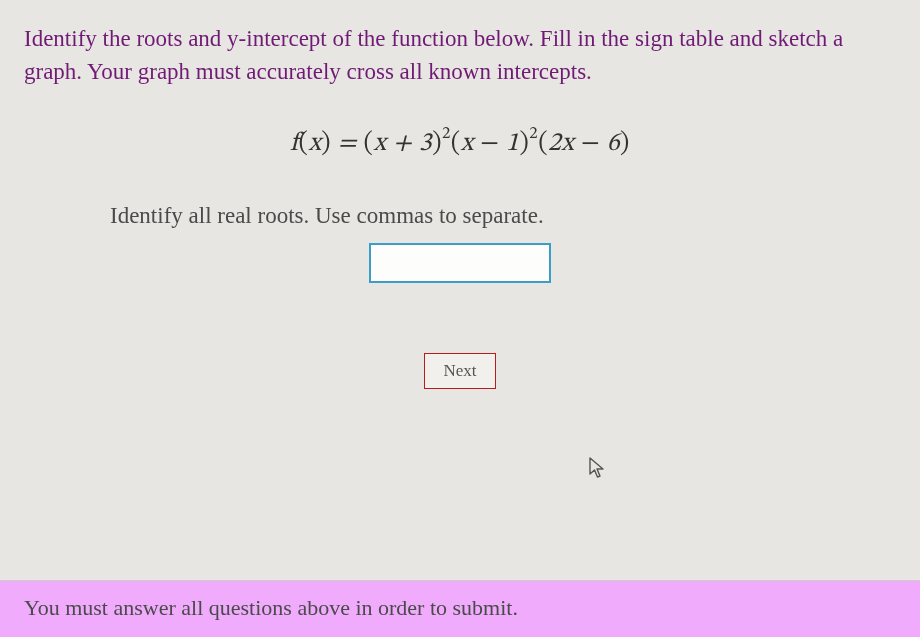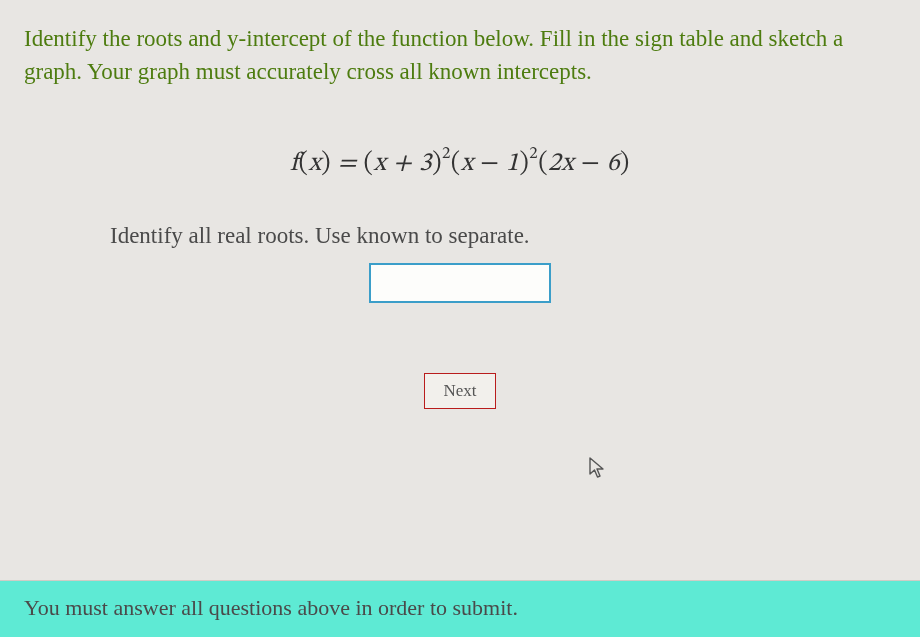--- a/index.html
+++ b/index.html
@@ -10,22 +10,22 @@
     color: #3a3a3a;
     position: relative;
     overflow: hidden;
   }
   .page {
     padding: 22px 24px 0 24px;
   }
   .instruction {
     font-size: 23px;
     line-height: 1.45;
-    color: #4d7c0f;
-    margin-bottom: 56px;
+    color: #701a75;
+    margin-bottom: 36px;
   }
   .equation {
     text-align: center;
     font-family: 'Cambria Math', 'STIX Two Math', 'Times New Roman', serif;
     font-size: 26px;
     font-style: italic;
     color: #333;
     margin-bottom: 44px;
     letter-spacing: 0.5px;
   }
@@ -62,21 +62,21 @@
     font-size: 17px;
     color: #555;
     background: #f2f0ec;
     border: 1px solid #b91c1c;
     padding: 7px 18px;
     cursor: pointer;
   }
   .footer-bar {
     position: absolute;
     left: 0; right: 0; bottom: 0;
-    background: #5eead4;
+    background: #f0abfc;
     border-top: 1px solid #cfccc5;
     padding: 14px 24px 16px 24px;
     font-size: 22px;
     color: #4a4a4a;
   }
   .cursor-icon {
     position: absolute;
     left: 588px;
     top: 456px;
     width: 20px;
@@ -89,21 +89,21 @@
 <body>
 
 <div class="page">
 
   <p class="instruction">Identify the roots and y-intercept of the function below. Fill in the sign table and sketch a graph. Your graph must accurately cross all known intercepts.</p>
 
   <div class="equation"><span class="var">f</span><span class="paren">(</span><span class="var">x</span><span class="paren">)</span> = <span class="paren">(</span><span class="var">x</span> + 3<span class="paren">)</span><sup>2</sup><span class="paren">(</span><span class="var">x</span> <span class="minus">−</span> 1<span class="paren">)</span><sup>2</sup><span class="paren">(</span>2<span class="var">x</span> <span class="minus">−</span> 6<span class="paren">)</span></div>
 
 
   <div class="block-roots">
-    <div class="sub-prompt">Identify all real roots. Use known to separate.</div>
+    <div class="sub-prompt">Identify all real roots. Use commas to separate.</div>
   </div>
 
   <div class="input-row">
     <input class="answer-input" type="text" value="" style="">
   </div>
 
   <div class="next-row">
     <button class="next-btn">Next</button>
   </div>
 

